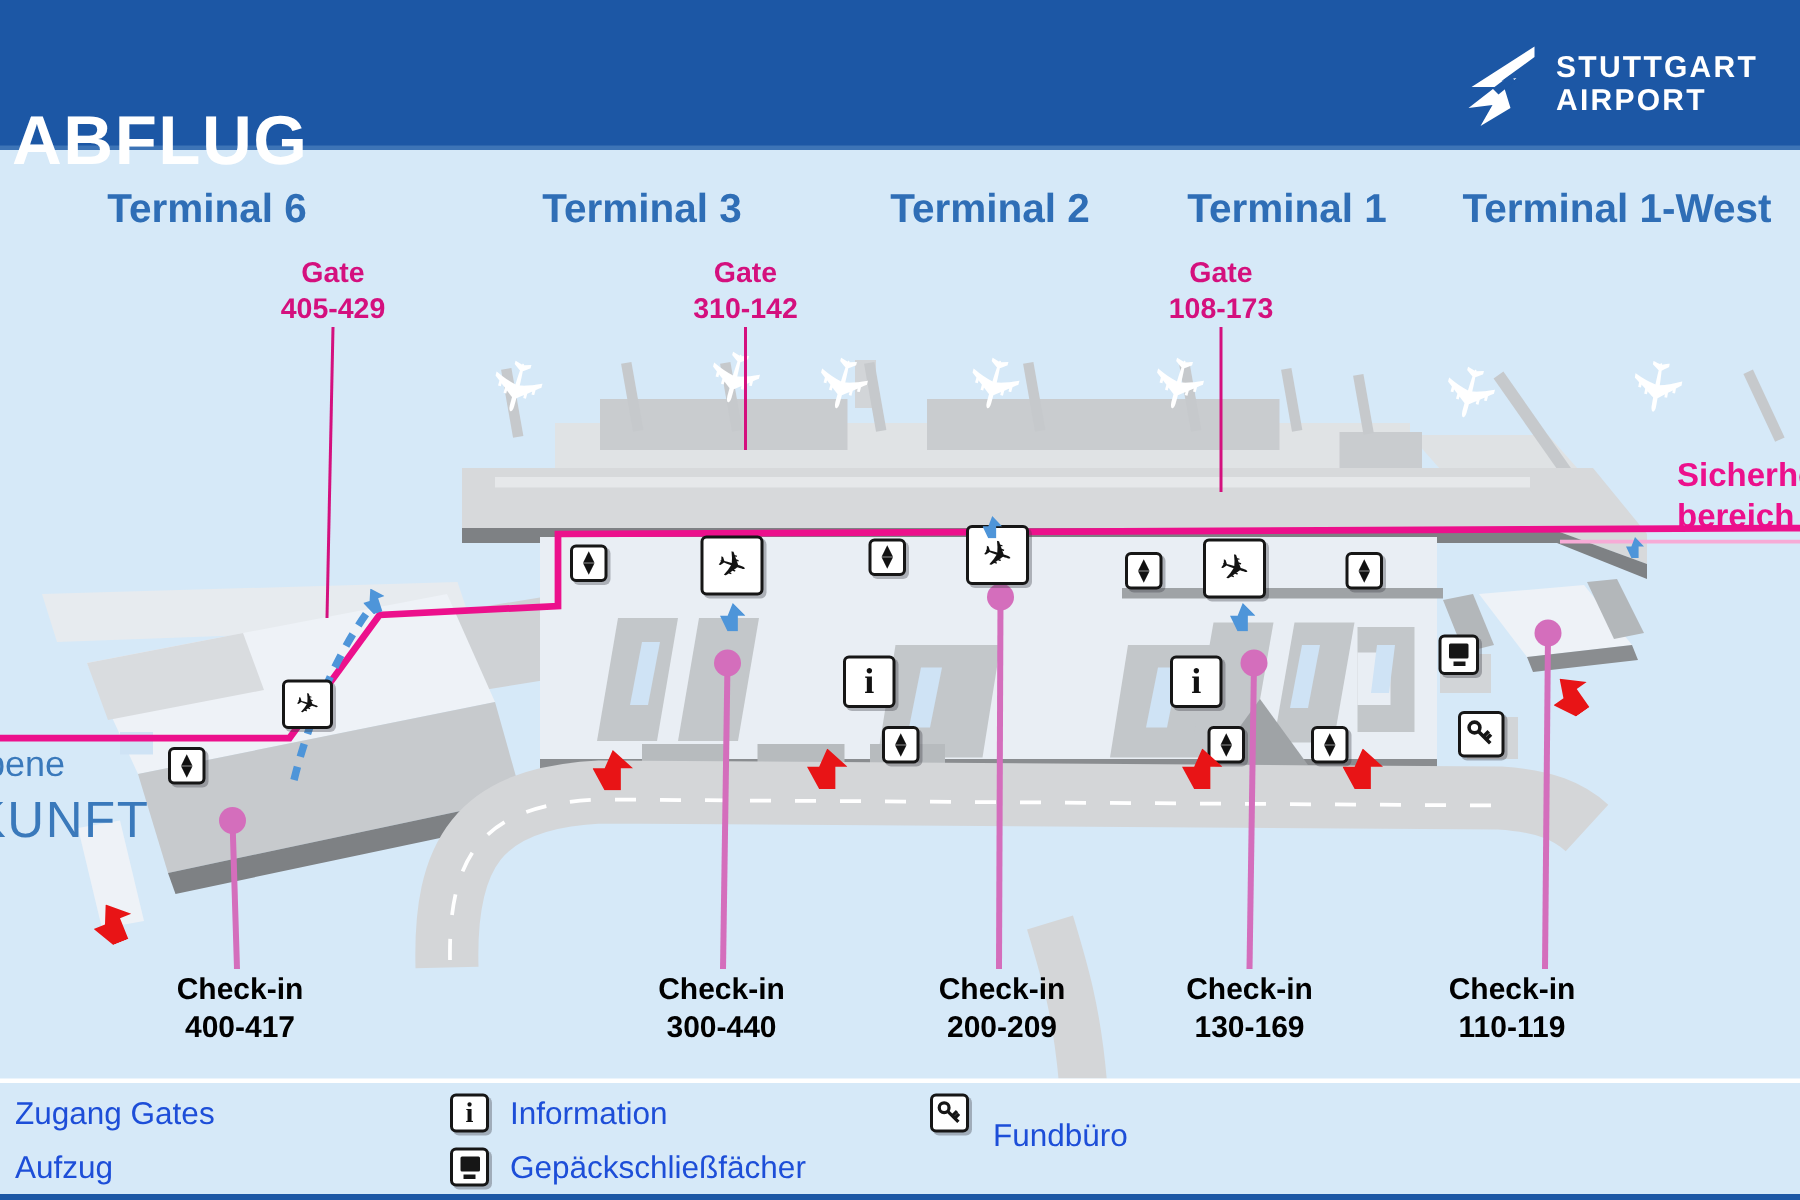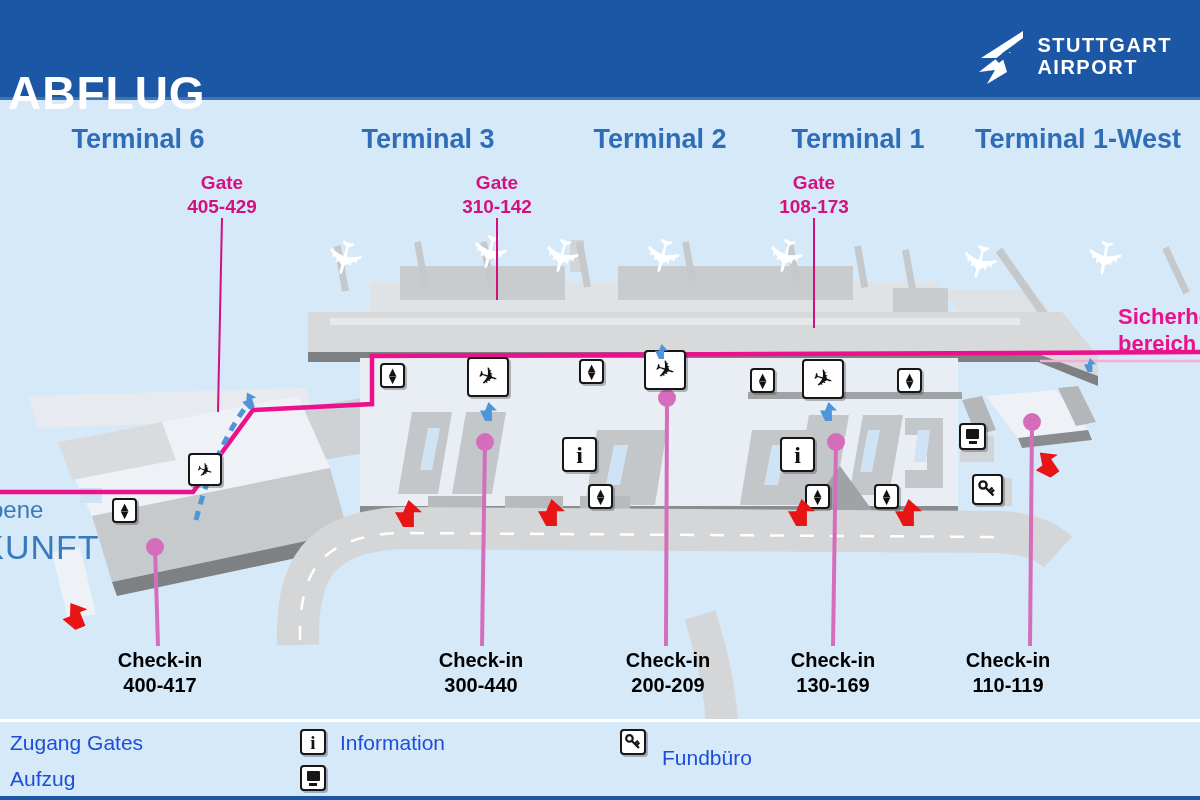--- a/index.html
+++ b/index.html
@@ -306,20 +306,21 @@
 
   <div class="abs map-icon legend-icon" style="left:300px;top:7px;">
       <span class="info-glyph" style="font-size:19px;">i</span>
     </div>
   <div class="abs legend-label" style="left:340px;top:9px;">Information</div>
 
   <div class="abs map-icon legend-icon" style="left:300px;top:43px;">
       <span class="locker-inner"></span>
       <span class="locker-slot"></span>
     </div>
+  <div class="abs legend-label" style="left:340px;top:45px;">Gepäckschließfächer</div>
 
   <div class="abs map-icon legend-icon" style="left:620px;top:7px;">
     <svg width="19" height="19" viewBox="0 0 21 21">
         <circle cx="6" cy="6" r="3.6" fill="none" stroke="#161616" stroke-width="2.4"></circle>
         <path d="M8.5 8.5 L16.5 16.5 M12 12 L15.5 8.5 M13.8 13.8 L17 10.6" stroke="#161616" stroke-width="2.4" fill="none"></path>
       </svg>
   </div>
   <div class="abs legend-label" style="left:662px;top:24px;">Fundbüro</div>
 </div>
 

